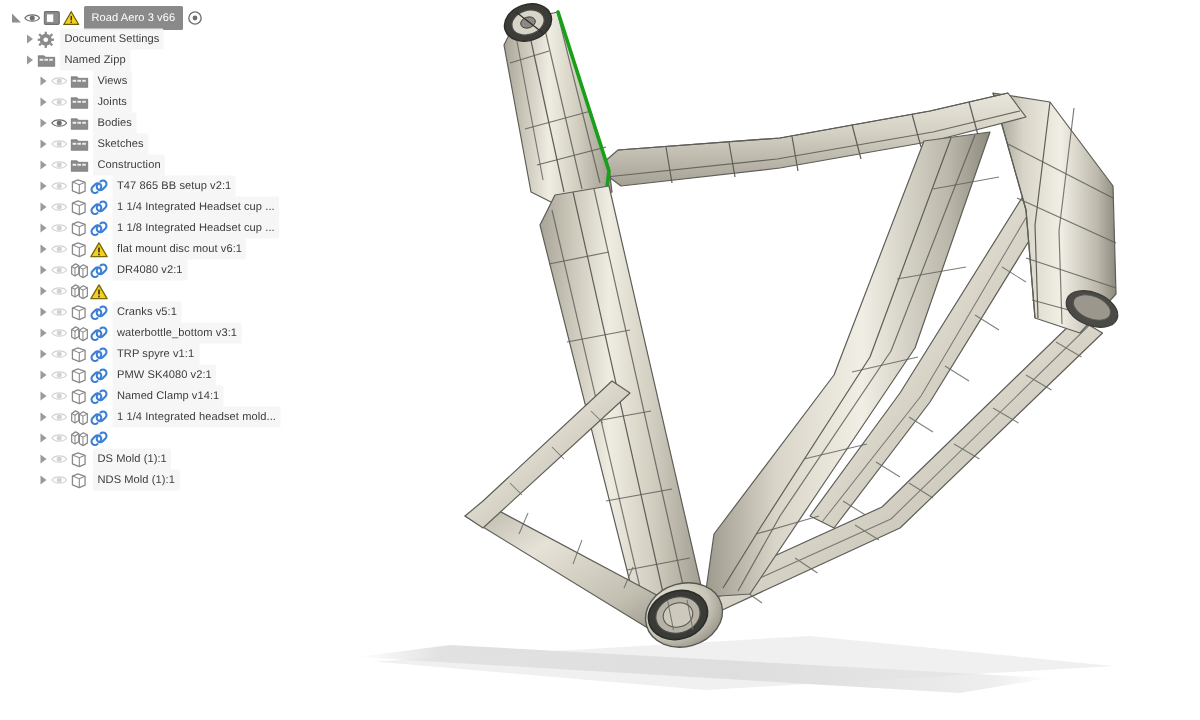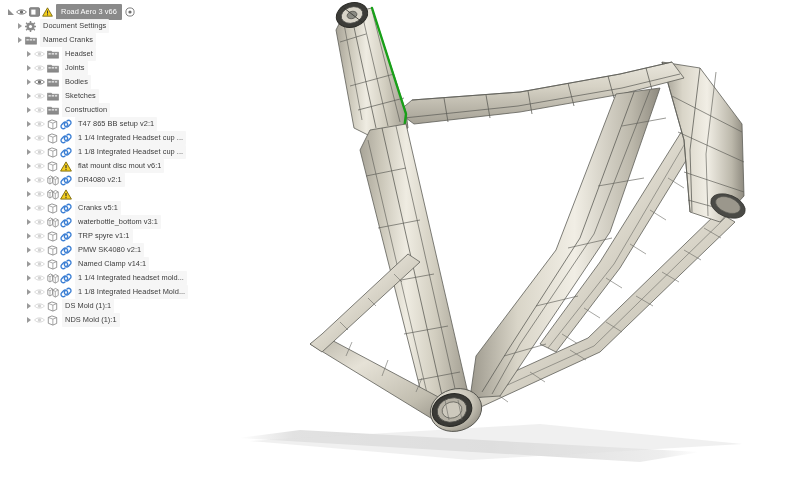--- a/index.html
+++ b/index.html
@@ -347,21 +347,21 @@
           </span>
           <span class="ic">
             <svg width="12" height="10" viewBox="0 0 12 10">
       <path d="M0.4 2.2 L0.4 9.2 L11.6 9.2 L11.6 3.2 L5.4 3.2 L4.4 2.2 Z" fill="#8b8b8b" stroke="#777" stroke-width="0.5"></path>
       <rect x="1.4" y="4.2" width="2.4" height="1.3" fill="#fff" opacity="0.85"></rect>
       <rect x="4.6" y="4.2" width="2.4" height="1.3" fill="#fff" opacity="0.85"></rect>
       <rect x="7.8" y="4.2" width="2.4" height="1.3" fill="#fff" opacity="0.85"></rect>
             </svg>
           </span>
           <span style="width: 3px; flex: 0 0 auto;"></span>
-          <span class="lbl">Named Cranks</span>
+          <span class="lbl">Named Zipp</span>
         </div>
         <div class="row">
           <span style="width: 24px; flex: 0 0 auto;"></span>
           <span class="arrow">
             <i></i>
           </span>
           <span class="ic dim">
             <svg width="11" height="8" viewBox="0 0 11 8">
       <path d="M0.6 4 C2.4 1.2 8.6 1.2 10.4 4 C8.6 6.8 2.4 6.8 0.6 4 Z" fill="none" stroke="#6f6f6f" stroke-width="0.9"></path>
       <circle cx="5.5" cy="4" r="1.7" fill="#6f6f6f"></circle>
@@ -369,21 +369,21 @@
           </span>
           <span class="ic">
             <svg width="12" height="10" viewBox="0 0 12 10">
       <path d="M0.4 2.2 L0.4 9.2 L11.6 9.2 L11.6 3.2 L5.4 3.2 L4.4 2.2 Z" fill="#8b8b8b" stroke="#777" stroke-width="0.5"></path>
       <rect x="1.4" y="4.2" width="2.4" height="1.3" fill="#fff" opacity="0.85"></rect>
       <rect x="4.6" y="4.2" width="2.4" height="1.3" fill="#fff" opacity="0.85"></rect>
       <rect x="7.8" y="4.2" width="2.4" height="1.3" fill="#fff" opacity="0.85"></rect>
             </svg>
           </span>
           <span style="width: 3px; flex: 0 0 auto;"></span>
-          <span class="lbl">Headset</span>
+          <span class="lbl">Views</span>
         </div>
         <div class="row">
           <span style="width: 24px; flex: 0 0 auto;"></span>
           <span class="arrow">
             <i></i>
           </span>
           <span class="ic dim">
             <svg width="11" height="8" viewBox="0 0 11 8">
       <path d="M0.6 4 C2.4 1.2 8.6 1.2 10.4 4 C8.6 6.8 2.4 6.8 0.6 4 Z" fill="none" stroke="#6f6f6f" stroke-width="0.9"></path>
       <circle cx="5.5" cy="4" r="1.7" fill="#6f6f6f"></circle>
@@ -824,21 +824,20 @@
       <path d="M9.0 4.9 L9.0 11.0" fill="none" stroke="#8a8a8a" stroke-width="0.75"></path>
             </svg>
           </span>
           <span class="ic">
             <svg width="12" height="11" viewBox="0 0 13 12">
       <path d="M7.6 2.2 A2.5 2.5 0 0 1 11.2 5.8 L9.2 7.8 A2.5 2.5 0 0 1 5.6 4.2" fill="none" stroke="#3b7fd4" stroke-width="1.5" stroke-linecap="round"></path>
       <path d="M5.4 9.8 A2.5 2.5 0 0 1 1.8 6.2 L3.8 4.2 A2.5 2.5 0 0 1 7.4 7.8" fill="none" stroke="#3b7fd4" stroke-width="1.5" stroke-linecap="round"></path>
             </svg>
           </span>
           <span style="width: 3px; flex: 0 0 auto;"></span>
-          <span class="lbl">1 1/8 Integrated Headset Mold...</span>
         </div>
         <div class="row">
           <span style="width: 24px; flex: 0 0 auto;"></span>
           <span class="arrow">
             <i></i>
           </span>
           <span class="ic dim">
             <svg width="11" height="8" viewBox="0 0 11 8">
       <path d="M0.6 4 C2.4 1.2 8.6 1.2 10.4 4 C8.6 6.8 2.4 6.8 0.6 4 Z" fill="none" stroke="#6f6f6f" stroke-width="0.9"></path>
       <circle cx="5.5" cy="4" r="1.7" fill="#6f6f6f"></circle>

